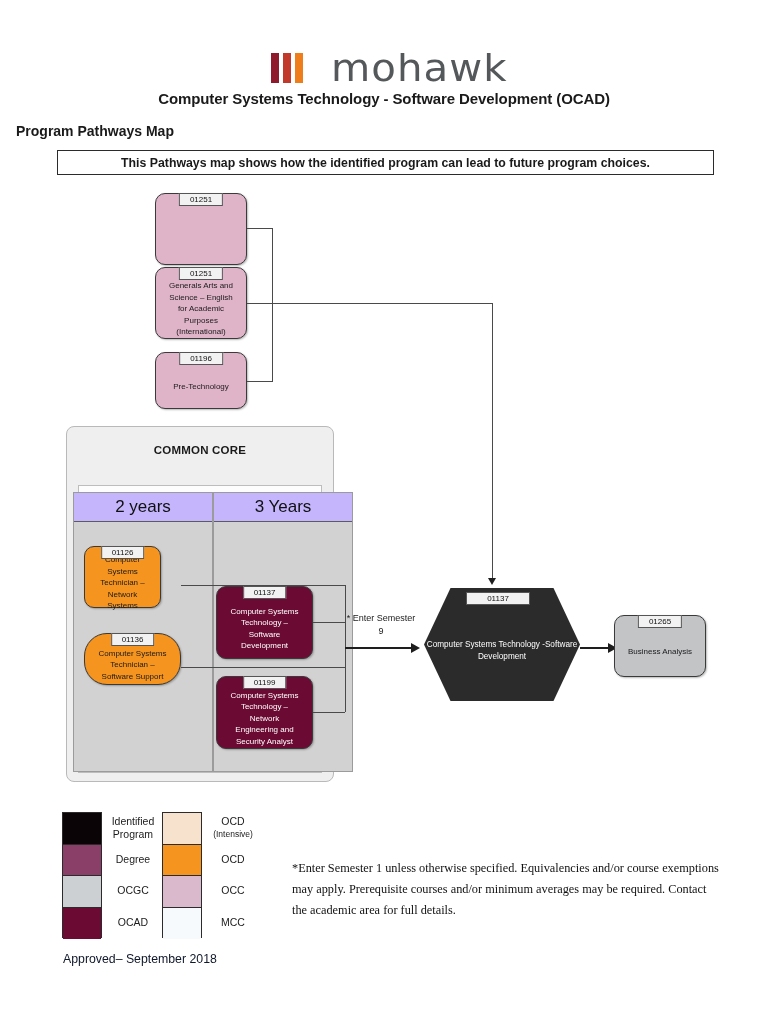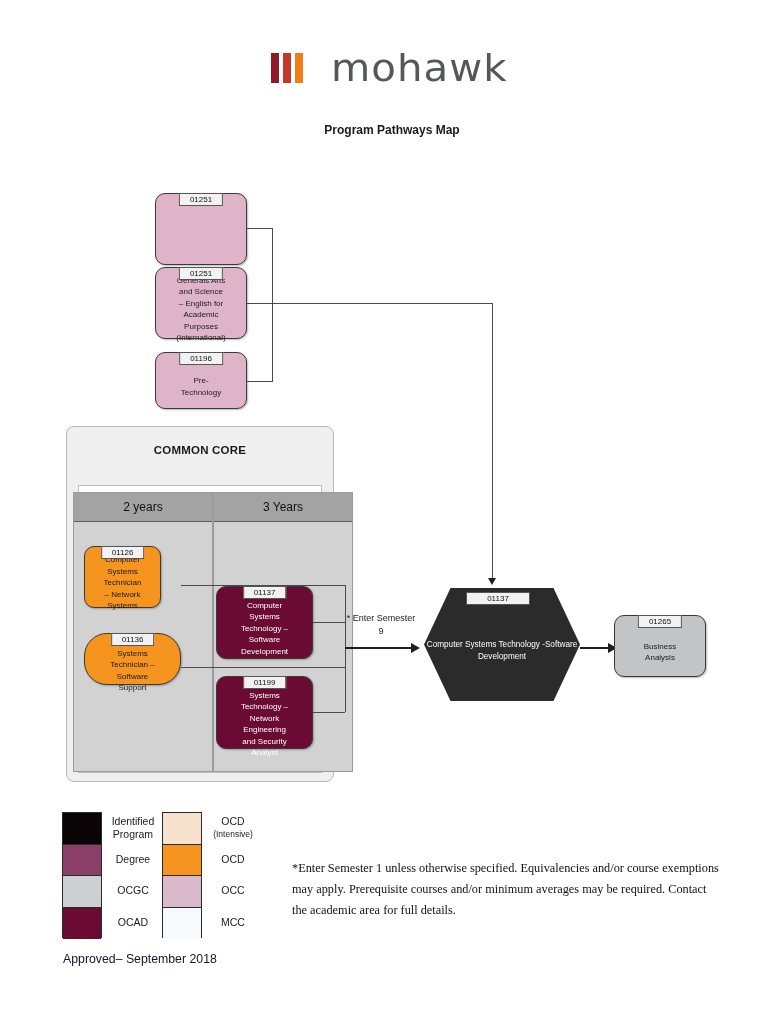--- a/index.html
+++ b/index.html
@@ -66,22 +66,22 @@
     text-align: center;
     font-size: 15px;
     font-weight: bold;
     letter-spacing: -0.1px;
   }
   .title-sub {
     position: absolute;
     top: 123px;
     left: 16px;
     right: 0;
-    text-align: center;
-    font-size: 12px;
+    text-align: left;
+    font-size: 14px;
     font-weight: bold;
   }
   .banner {
     position: absolute;
     left: 57px;
     top: 150px;
     width: 655px;
     height: 23px;
     border: 1px solid #2b2b2b;
     display: flex;
@@ -98,21 +98,21 @@
     border: 1px solid #3a3a3a;
     border-radius: 10px;
     box-sizing: border-box;
     display: flex;
     flex-direction: column;
     align-items: center;
     justify-content: center;
     text-align: center;
     font-size: 8px;
     line-height: 11.5px;
-    padding: 2px 18px;
+    padding: 2px 10px;
     box-shadow: 1px 1px 2px rgba(0,0,0,0.28);
   }
   .node .code {
     position: absolute;
     top: -1px;
     left: 50%;
     transform: translateX(-50%);
     background: #f2f2f2;
     border: 1px solid #555;
     font-size: 8px;
@@ -180,26 +180,26 @@
     top: 6px;
     bottom: 0;
     background: #d2d2d2;
     border: 1px solid #9b9b9b;
     box-sizing: border-box;
   }
   .col.left  { left: -6px;  width: 140px; }
   .col.right { left: 134px; width: 140px; }
   .col-head {
     height: 28px;
-    background: #a3a3a3;
+    background: #c4b5fd;
     border-bottom: 1px solid #5c5c5c;
     display: flex;
     align-items: center;
     justify-content: center;
-    font-size: 12px;
+    font-size: 17px;
     color: #101010;
   }
 
   
   .hex {
     position: absolute;
     left: 424px;
     top: 588px;
     width: 156px;
     height: 113px;
@@ -339,21 +339,23 @@
 
   <div class="logo">
     <div class="logo-bars">
       <span class="bar1"></span>
         <span class="bar2"></span>
         <span class="bar3"></span>
     </div>
     <div class="logo-word">mohawk</div>
   </div>
 
+  <div class="title-main">Computer Systems Technology - Software Development (OCAD)</div>
   <div class="title-sub">Program Pathways Map</div>
+  <div class="banner">This Pathways map shows how the identified program can lead to future program choices.</div>
 
   <div class="node pink" style="left:155px; top:193px; width:92px; height:72px;">
     <div class="code">01251</div>
   </div>
 
   <div class="node pink" style="left:155px; top:267px; width:92px; height:72px;">
     <div class="code">01251</div>
     <div class="label">Generals Arts and Science – English for Academic Purposes (International)</div>
   </div>
 

